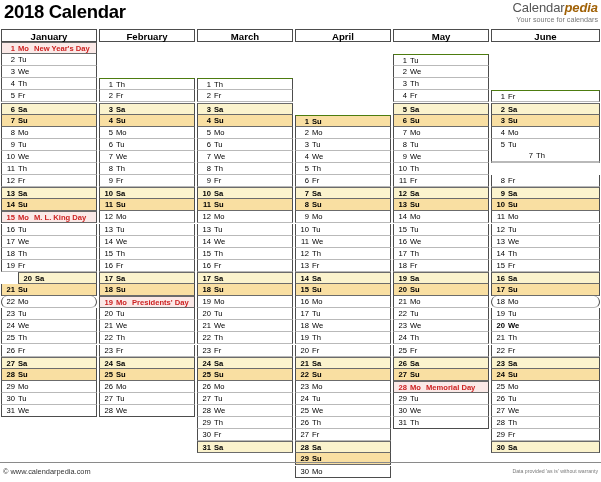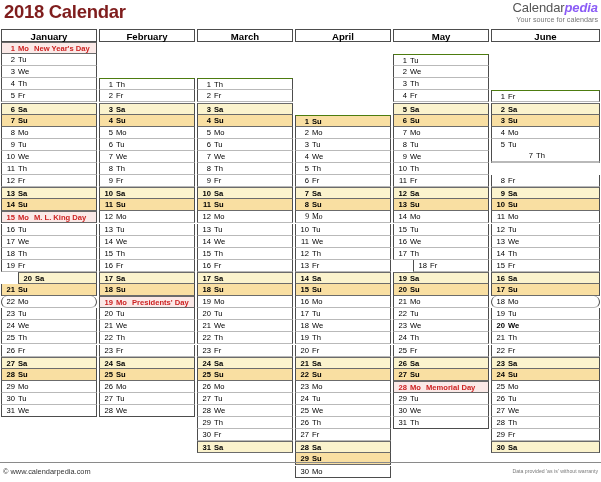--- a/index.html
+++ b/index.html
@@ -24,38 +24,38 @@
     width: 601px;
     height: 29px;
   }
   #page-title {
     position: absolute;
     left: 4px;
     top: 1px;
     font-size: 18.5px;
     font-weight: bold;
     letter-spacing: -0.3px;
-    color: #7f1d1d;
+    color: #000000;
     white-space: nowrap;
   }
   #brand {
     position: absolute;
     right: 3px;
     top: 1px;
     text-align: right;
     line-height: 1.05;
   }
   #brand-name {
     font-size: 13px;
     color: #555555;
     white-space: nowrap;
     letter-spacing: -0.1px;
   }
   #brand-name .ped {
-    color: #8b5cf6;
+    color: #a16207;
     font-style: italic;
     font-weight: bold;
   }
   #brand-tag {
     font-size: 7.2px;
     color: #777777;
     white-space: nowrap;
     margin-top: 1px;
   }
 
@@ -305,21 +305,21 @@
       <div class="month-head">April</div>
       <div class="days">
         <div class="day sun first" style="top: 72.6px;"><span class="num">1</span><span class="dow">Su</span></div>
         <div class="day" style="top: 84.7px;"><span class="num">2</span><span class="dow">Mo</span></div>
         <div class="day" style="top: 96.8px;"><span class="num">3</span><span class="dow">Tu</span></div>
         <div class="day" style="top: 108.9px;"><span class="num">4</span><span class="dow">We</span></div>
         <div class="day" style="top: 121px;"><span class="num">5</span><span class="dow">Th</span></div>
         <div class="day" style="top: 133.1px;"><span class="num">6</span><span class="dow">Fr</span></div>
         <div class="day sat" style="top: 145.2px;"><span class="num">7</span><span class="dow">Sa</span></div>
         <div class="day sun" style="top: 157.3px;"><span class="num">8</span><span class="dow">Su</span></div>
-        <div class="day" style="top: 169.4px; font-family: Liberation Serif, serif;"><span class="num">9</span><span class="dow">Mo</span></div>
+        <div class="day" style="top: 169.4px;"><span class="num">9</span><span class="dow">Mo</span></div>
         <div class="day" style="top: 181.5px;"><span class="num">10</span><span class="dow">Tu</span></div>
         <div class="day" style="top: 193.6px;"><span class="num">11</span><span class="dow">We</span></div>
         <div class="day" style="top: 205.7px;"><span class="num">12</span><span class="dow">Th</span></div>
         <div class="day" style="top: 217.8px;"><span class="num">13</span><span class="dow">Fr</span></div>
         <div class="day sat" style="top: 229.9px;"><span class="num">14</span><span class="dow">Sa</span></div>
         <div class="day sun" style="top: 242px;"><span class="num">15</span><span class="dow">Su</span></div>
         <div class="day" style="top: 254.1px;"><span class="num">16</span><span class="dow">Mo</span></div>
         <div class="day" style="top: 266.2px;"><span class="num">17</span><span class="dow">Tu</span></div>
         <div class="day" style="top: 278.3px;"><span class="num">18</span><span class="dow">We</span></div>
         <div class="day" style="top: 290.4px;"><span class="num">19</span><span class="dow">Th</span></div>
@@ -349,21 +349,21 @@
         <div class="day" style="top: 96.8px;"><span class="num">8</span><span class="dow">Tu</span></div>
         <div class="day" style="top: 108.9px;"><span class="num">9</span><span class="dow">We</span></div>
         <div class="day" style="top: 121px;"><span class="num">10</span><span class="dow">Th</span></div>
         <div class="day" style="top: 133.1px;"><span class="num">11</span><span class="dow">Fr</span></div>
         <div class="day sat" style="top: 145.2px;"><span class="num">12</span><span class="dow">Sa</span></div>
         <div class="day sun" style="top: 157.3px;"><span class="num">13</span><span class="dow">Su</span></div>
         <div class="day" style="top: 169.4px;"><span class="num">14</span><span class="dow">Mo</span></div>
         <div class="day" style="top: 181.5px;"><span class="num">15</span><span class="dow">Tu</span></div>
         <div class="day" style="top: 193.6px;"><span class="num">16</span><span class="dow">We</span></div>
         <div class="day" style="top: 205.7px;"><span class="num">17</span><span class="dow">Th</span></div>
-        <div class="day" style="top: 217.8px; margin-left: 20px;"><span class="num">18</span><span class="dow">Fr</span></div>
+        <div class="day" style="top: 217.8px;"><span class="num">18</span><span class="dow">Fr</span></div>
         <div class="day sat" style="top: 229.9px;"><span class="num">19</span><span class="dow">Sa</span></div>
         <div class="day sun" style="top: 242px;"><span class="num">20</span><span class="dow">Su</span></div>
         <div class="day" style="top: 254.1px;"><span class="num">21</span><span class="dow">Mo</span></div>
         <div class="day" style="top: 266.2px;"><span class="num">22</span><span class="dow">Tu</span></div>
         <div class="day" style="top: 278.3px;"><span class="num">23</span><span class="dow">We</span></div>
         <div class="day" style="top: 290.4px;"><span class="num">24</span><span class="dow">Th</span></div>
         <div class="day" style="top: 302.5px;"><span class="num">25</span><span class="dow">Fr</span></div>
         <div class="day sat" style="top: 314.6px;"><span class="num">26</span><span class="dow">Sa</span></div>
         <div class="day sun" style="top: 326.7px;"><span class="num">27</span><span class="dow">Su</span></div>
         <div class="day holiday" style="top: 338.8px;"><span class="num">28</span><span class="dow">Mo</span><span class="note">Memorial Day</span></div>

